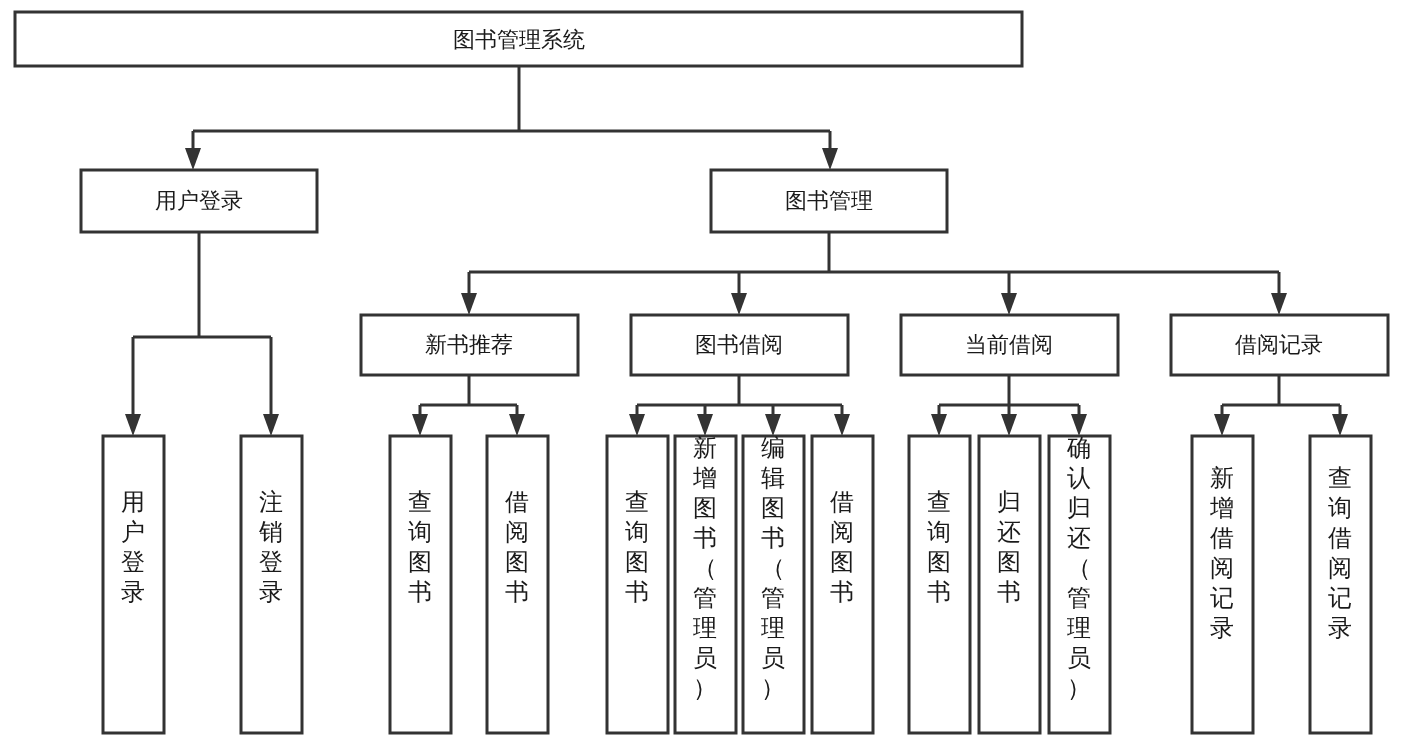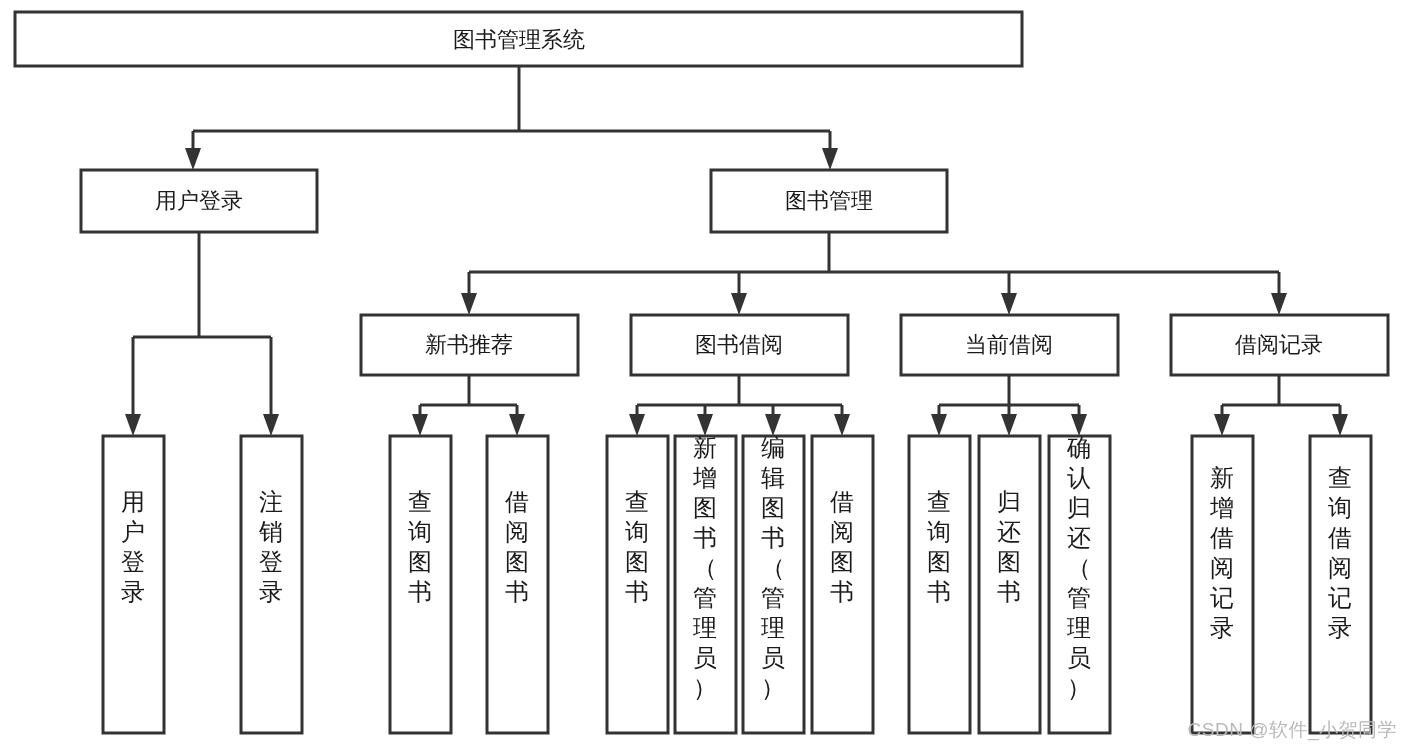--- a/index.html
+++ b/index.html
@@ -227,15 +227,14 @@
       <text class="node-label-vertical" x="1222" y="486"><tspan x="1222" y="486">新</tspan><tspan x="1222" y="516">增</tspan><tspan x="1222" y="546">借</tspan><tspan x="1222" y="576">阅</tspan><tspan x="1222" y="606">记</tspan><tspan x="1222" y="636">录</tspan></text>
     </g>
 
     <g>
       <rect class="node-rect" x="1310" y="436" width="61" height="297"></rect>
       <text class="node-label-vertical" x="1340" y="486"><tspan x="1340" y="486">查</tspan><tspan x="1340" y="516">询</tspan><tspan x="1340" y="546">借</tspan><tspan x="1340" y="576">阅</tspan><tspan x="1340" y="606">记</tspan><tspan x="1340" y="636">录</tspan></text>
     </g>
 
   </svg>
 
-  <div class="watermark">CSDN @软件_小贺同学</div>
 
 </div>
 
 </body></html>

